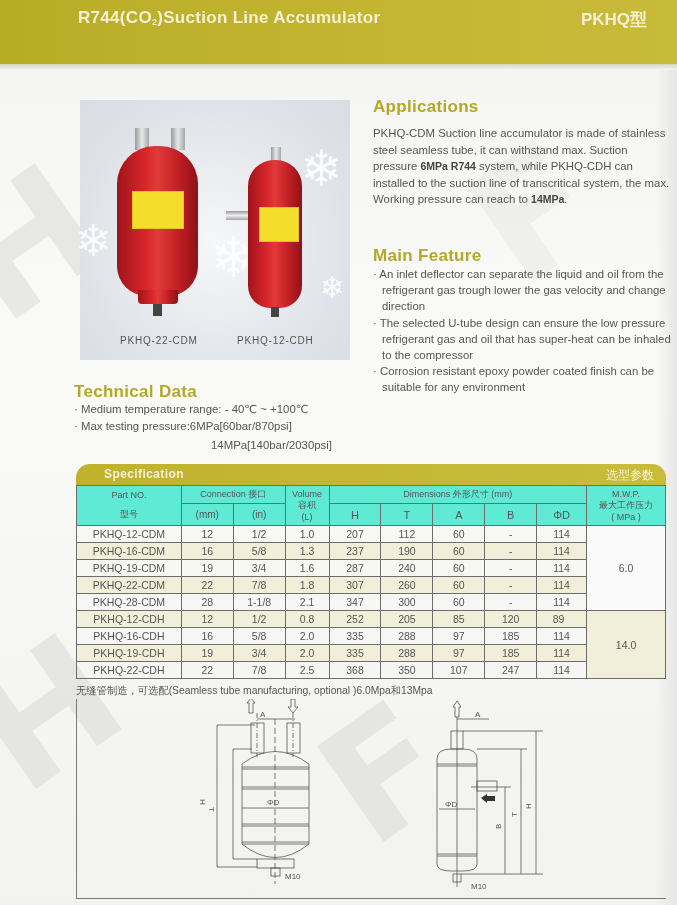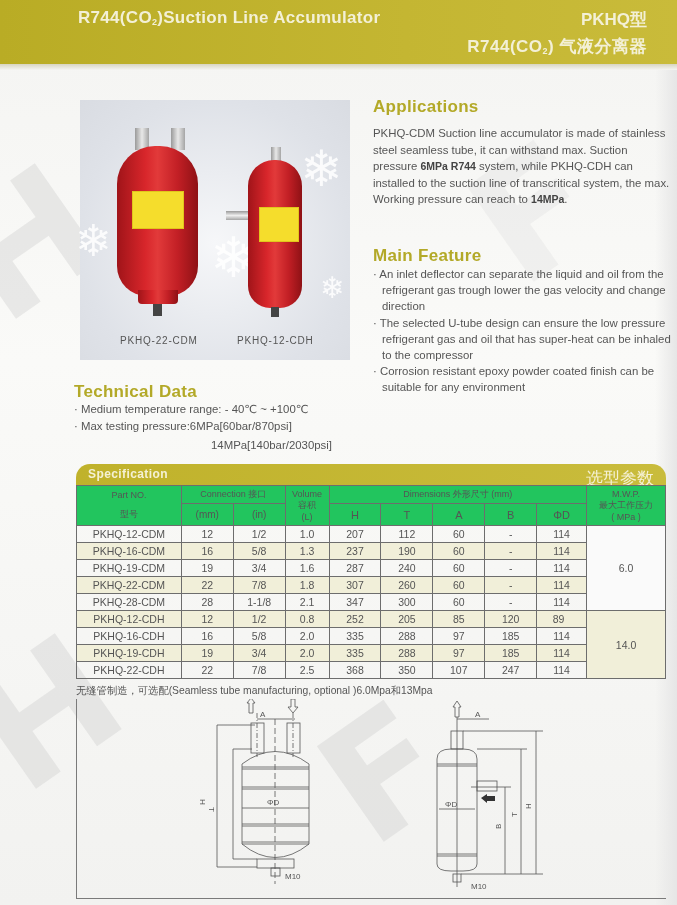--- a/index.html
+++ b/index.html
@@ -39,45 +39,44 @@
   .para { position:absolute; font-size: 11.4px; line-height: 16.6px; color: #555; }
   .para b { font-weight: bold; font-size: 10.5px; color:#444; }
   .feat { position:absolute; left: 373px; width: 300px; font-size: 11.4px; line-height: 16.2px; color: #555; }
   .feat li { list-style: none; padding-left: 9px; text-indent: -9px; }
   .feat li::before { content: "· "; }
   .tech { position:absolute; left: 74px; font-size: 11.4px; color:#555; line-height: 17px; }
 
   .spec { position:absolute; left: 76px; top: 464px; width: 590px; height: 242px; }
   .spec-bar { position:absolute; left:0; top:0; width:590px; height:21px; background:#bfb22c; border-radius: 14px 14px 0 0;
     background: linear-gradient(90deg, #c0b22b, #c9bc3c); }
-  .spec-bar .t { position:absolute; left: 12px; top: 3px; color: #f5f1d4; font-weight: bold; font-size: 12px; letter-spacing: 0.4px; }
-  .spec-bar .tc { position:absolute; right: 12px; top: 3px; color: #f5f1d4; font-size: 17px; }
+  .spec-bar .t { position:absolute; left: 28px; top: 3px; color: #f5f1d4; font-weight: bold; font-size: 12px; letter-spacing: 0.4px; }
+  .spec-bar .tc { position:absolute; right: 12px; top: 3px; color: #f5f1d4; font-size: 12px; }
   table.st { position:absolute; left:0; top:21px; width: 590px; border-collapse: collapse; font-size: 10.5px; color:#555; }
   table.st td, table.st th { border: 1px solid #6d6d6d; text-align: center; font-weight: normal; height: 17px; padding: 0; }
-  table.st th { background: #22c55e; font-size: 9px; color:#555; }
+  table.st th { background: #5eead4; font-size: 9px; color:#555; }
   table.st tr.hdr1 th { height: 18px; }
   table.st tr.alt td { background: #f1efd9; }
   table.st td.mwp { background: #fafafa; margin-left: 33px; }
   .note { position:absolute; left:76px; top: 684px; font-size: 10.3px; color:#555; }
   .draw-frame { position:absolute; left:76px; top:699px; width:590px; height:200px; border-left:1px solid #7a7a7a; border-bottom:1px solid #7a7a7a; }
   .dl { font-size: 8px; fill: #555; font-family: "Liberation Sans", sans-serif; }
 </style>
 </head>
 <body>
 
 <div class="watermark" style="left:-40px; top:150px;">H</div>
 <div class="watermark" style="left:-20px; top:620px;">H</div>
 <div class="watermark" style="left:330px; top:680px;">F</div>
 <div class="watermark" style="left:480px; top:120px; color: rgba(220,220,220,0.3);">F</div>
 <div class="right-edge"></div>
 
 <div class="header">
   <div class="l1"><span>R744(CO</span><sub>2</sub><span>)Suction Line Accumulator</span></div>
   <div class="r1">PKHQ型</div>
-  <div class="r2"><span>R744(CO</span><sub>2</sub><span>)  气液分离器</span></div>
 </div>
 <div class="header-shadow"></div>
 
 <div class="photo-area">
   <span class="snow" style="left:-5px; top:115px;">❄</span>
   <span class="snow" style="left:130px; top:125px; font-size:56px;">❄</span>
   <span class="snow" style="left:220px; top:40px; font-size:50px;">❄</span>
   <span class="snow" style="left:240px; top:170px; font-size:30px;">❄</span>
 
   <div class="pipe" style="left:55px; top:28px; width:14px; height:22px;"></div>

